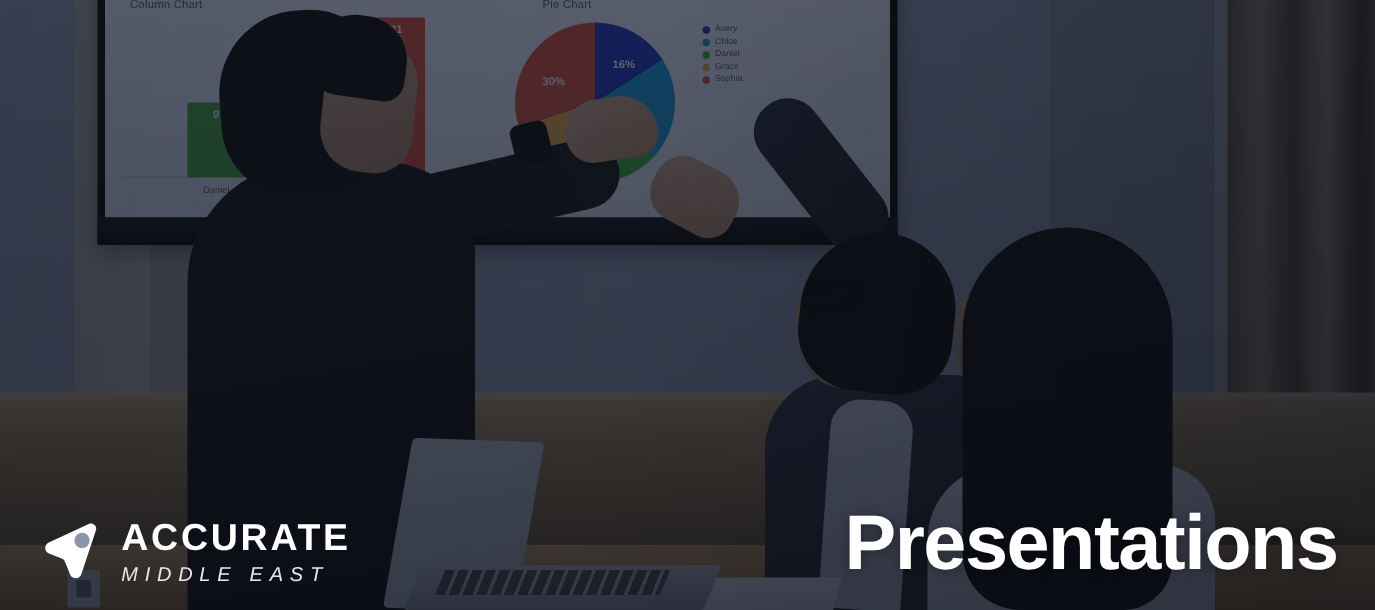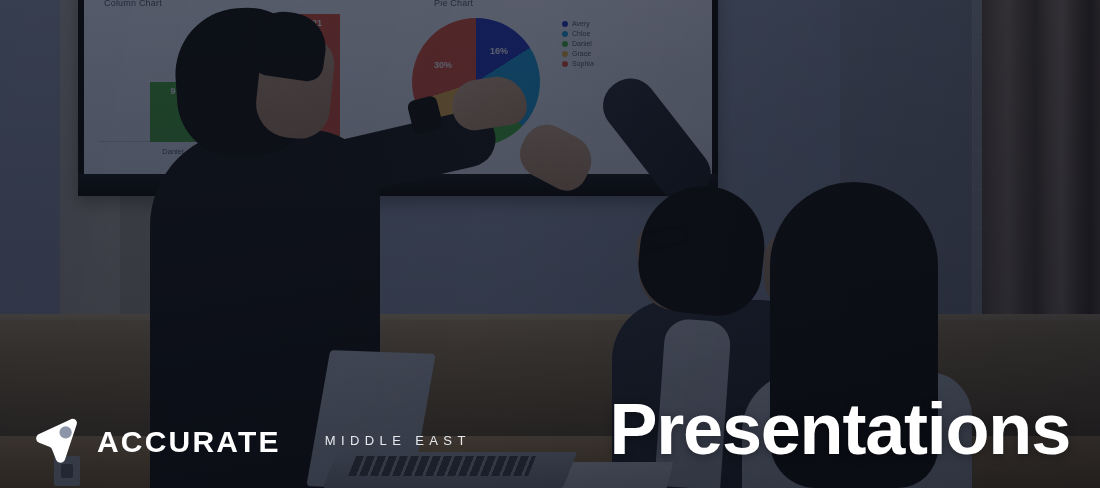--- a/index.html
+++ b/index.html
@@ -254,36 +254,36 @@
     background:linear-gradient(180deg, rgba(20,26,40,.30) 0%, rgba(16,20,32,.48) 100%);
   }
 
   
   .logo{
     position:absolute; left:28px; bottom:18px;
     display:flex; align-items:center; gap:13px;
     z-index:40;
   }
   .logo-mark{ width:56px; height:56px; display:block; }
-  .logo-text{ display:flex; flex-direction:row; line-height:1;gap:44px; }
+  .logo-text{ display:flex; flex-direction:column; line-height:1; }
   .logo-name{
     font-size:30px; font-weight:700; color:#ffffff; letter-spacing:2.2px;
   }
   .logo-sub{
     margin-top:7px;
-    font-size:13px; font-weight:400; color:#e6e8ec; letter-spacing:5.4px;
+    font-size:16px; font-weight:400; color:#e6e8ec; letter-spacing:5.4px;font-style:italic;
   }
 
   
   .headline{
     position:absolute; right:30px; bottom:22px;
     text-align:right; z-index:40;
   }
   .headline h1{
-    font-size:72px; font-weight:700; color:#ffffff;
+    font-size:62px; font-weight:700; color:#ffffff;
     letter-spacing:-1.2px; line-height:1.02;
     text-shadow:0 2px 10px rgba(0,0,0,.35);
   }
   .headline .sub{
     margin-top:7px;
     font-size:25px; font-weight:700; color:#F4511E;
     letter-spacing:4.6px; line-height:1;
   }
 </style>
 </head>

